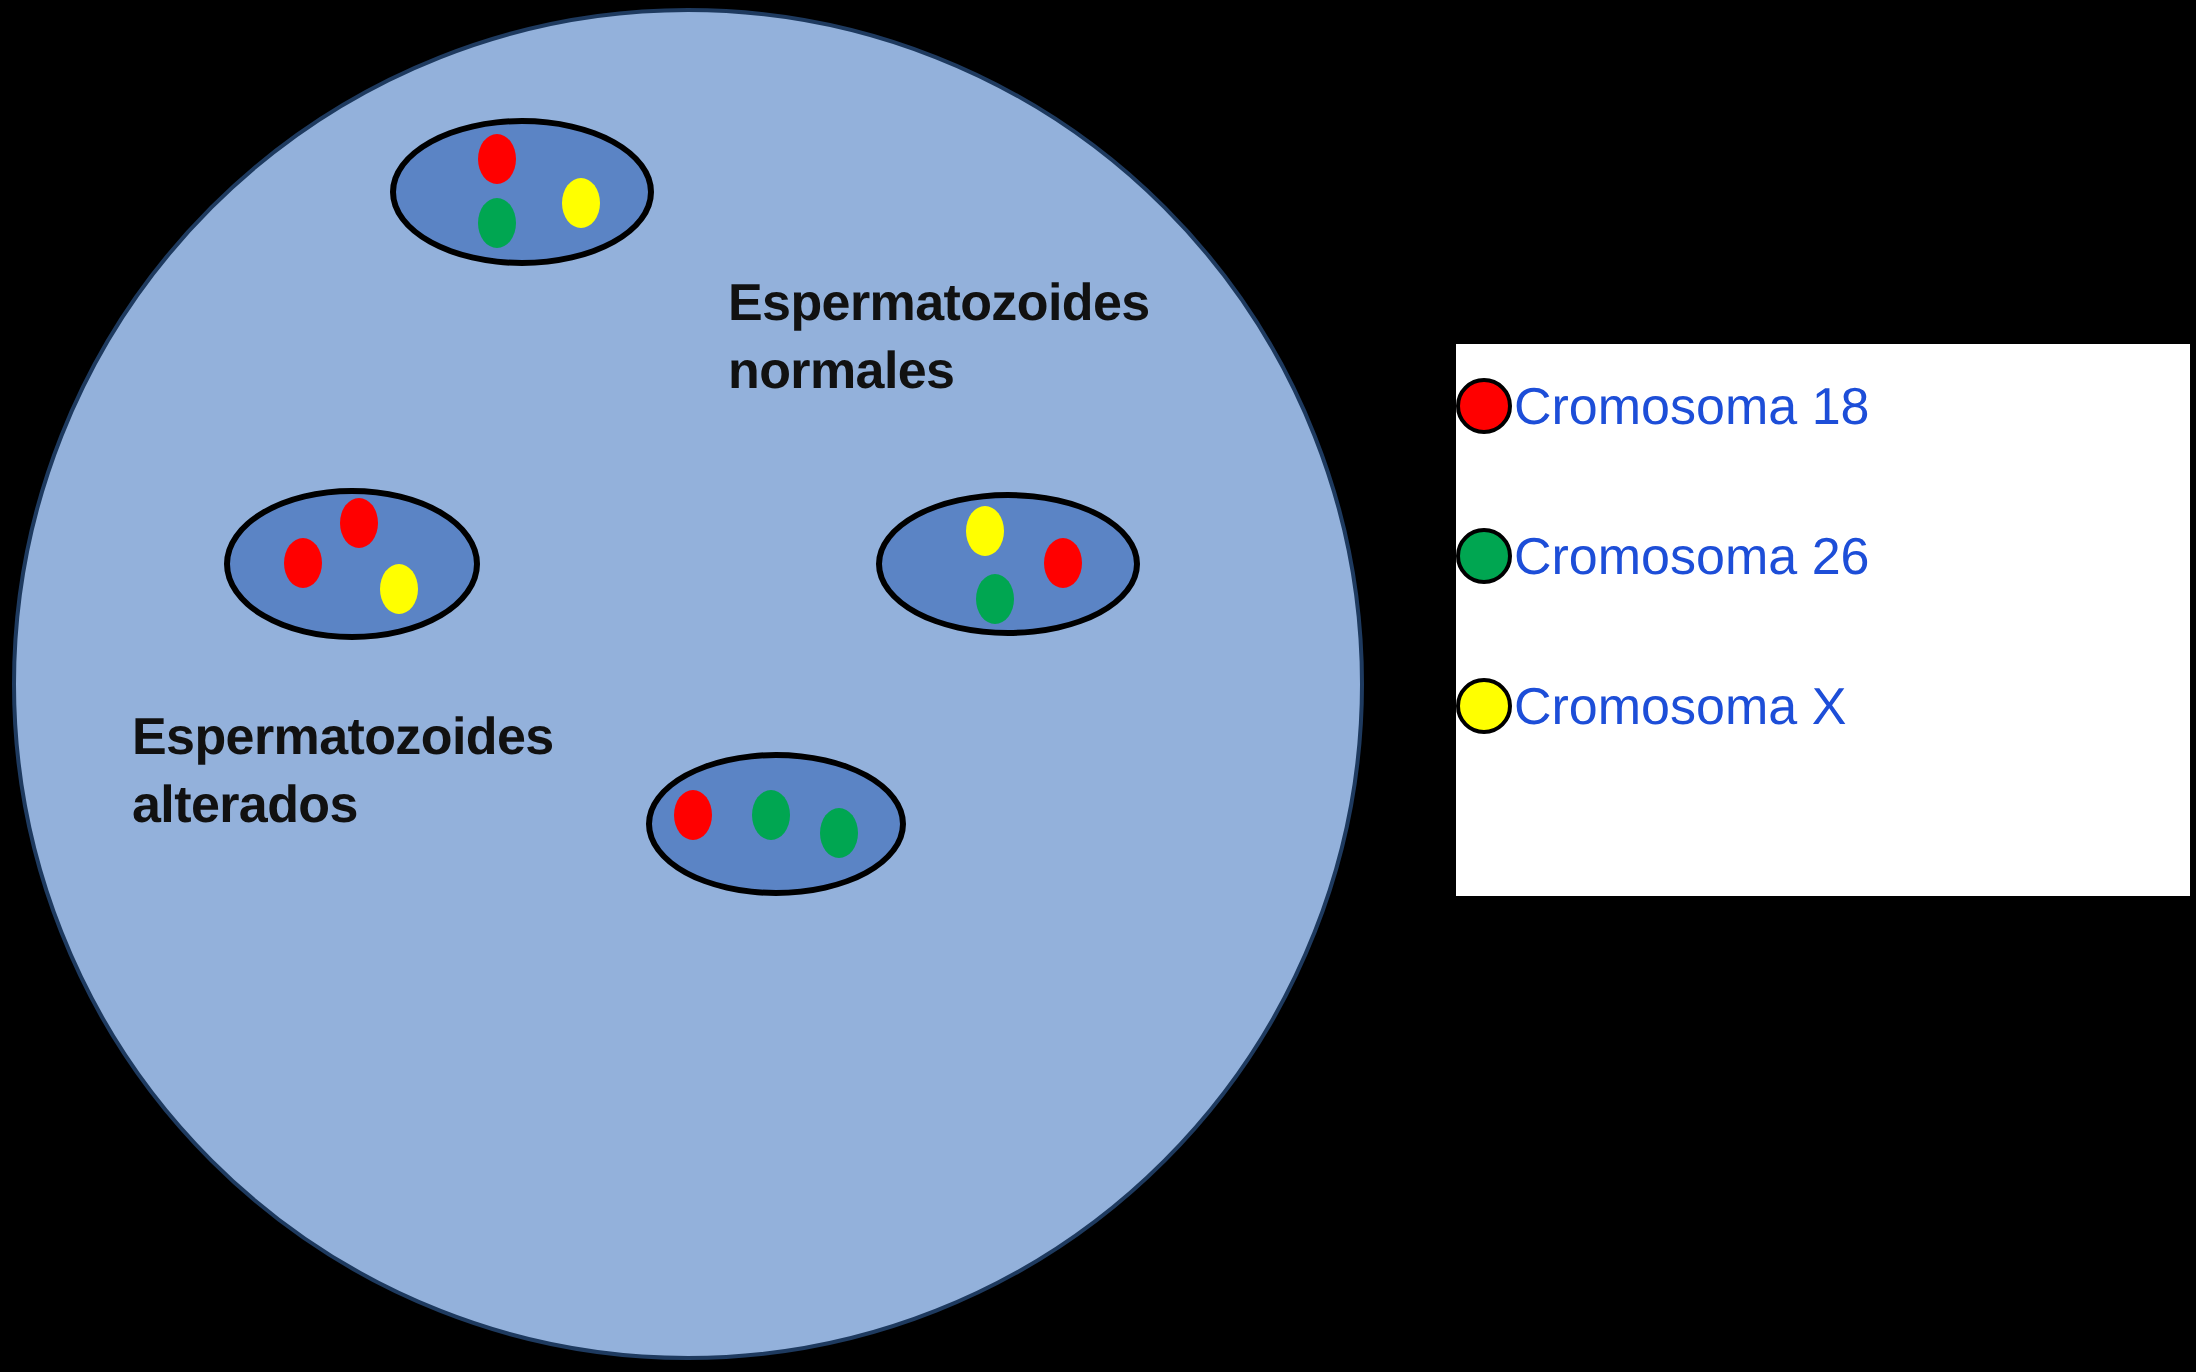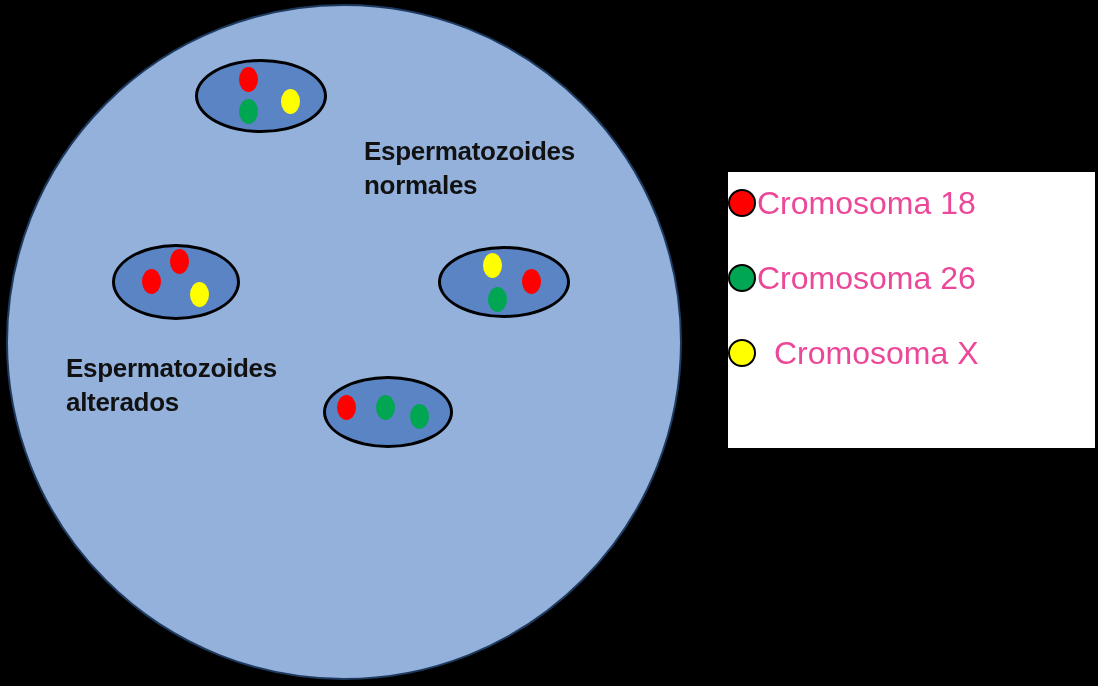--- a/index.html
+++ b/index.html
@@ -51,30 +51,30 @@
   }
   .legend-row {
     position: absolute;
     left: 0;
     display: flex;
     align-items: center;
     height: 34px;
   }
   .legend-row.r0 { top: 14px; }
   .legend-row.r1 { top: 89px; }
-  .legend-row.r2 { top: 164px; gap: 17px; }
+  .legend-row.r2 { top: 164px; }
   .swatch {
     width: 24px; height: 24px;
     border: 2px solid #000;
     border-radius: 50%;
     flex: 0 0 auto;
   }
   .legend-label {
-    color: #ec4899;
-    font-size: 32px;
+    color: #1d4ed8;
+    font-size: 26px;
     margin-left: 1px;
     white-space: nowrap;
   }
 </style>
 </head>
 <body>
 
 <div class="stage" style="background: rgb(0, 0, 0);">
 
   <div class="cell-circle" style="background: rgb(147, 177, 219);"></div>

